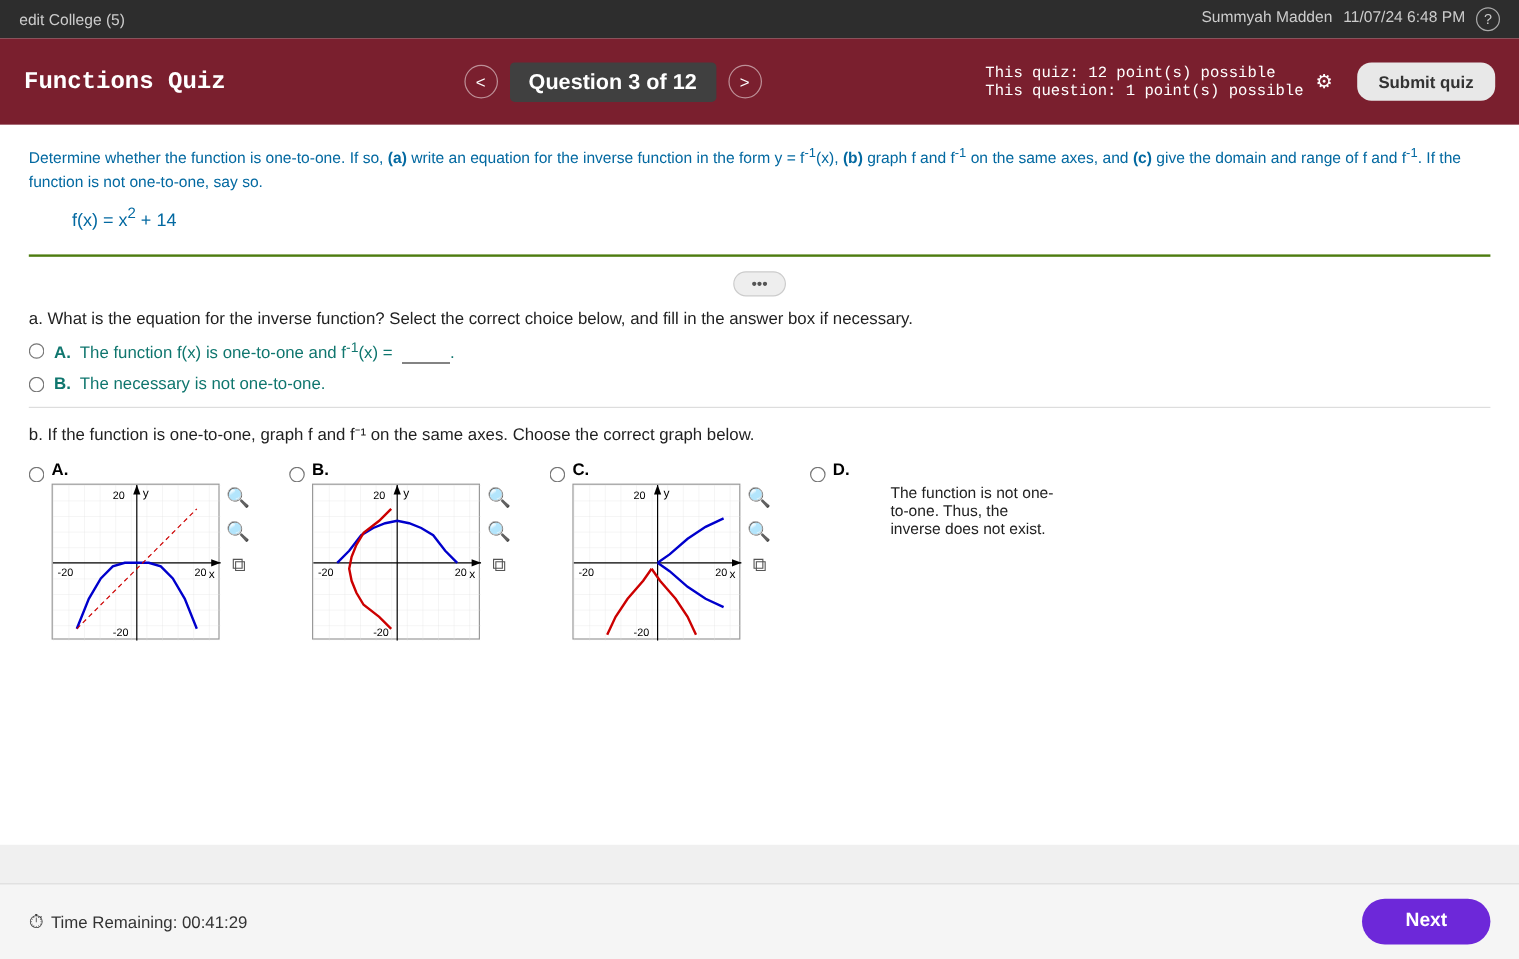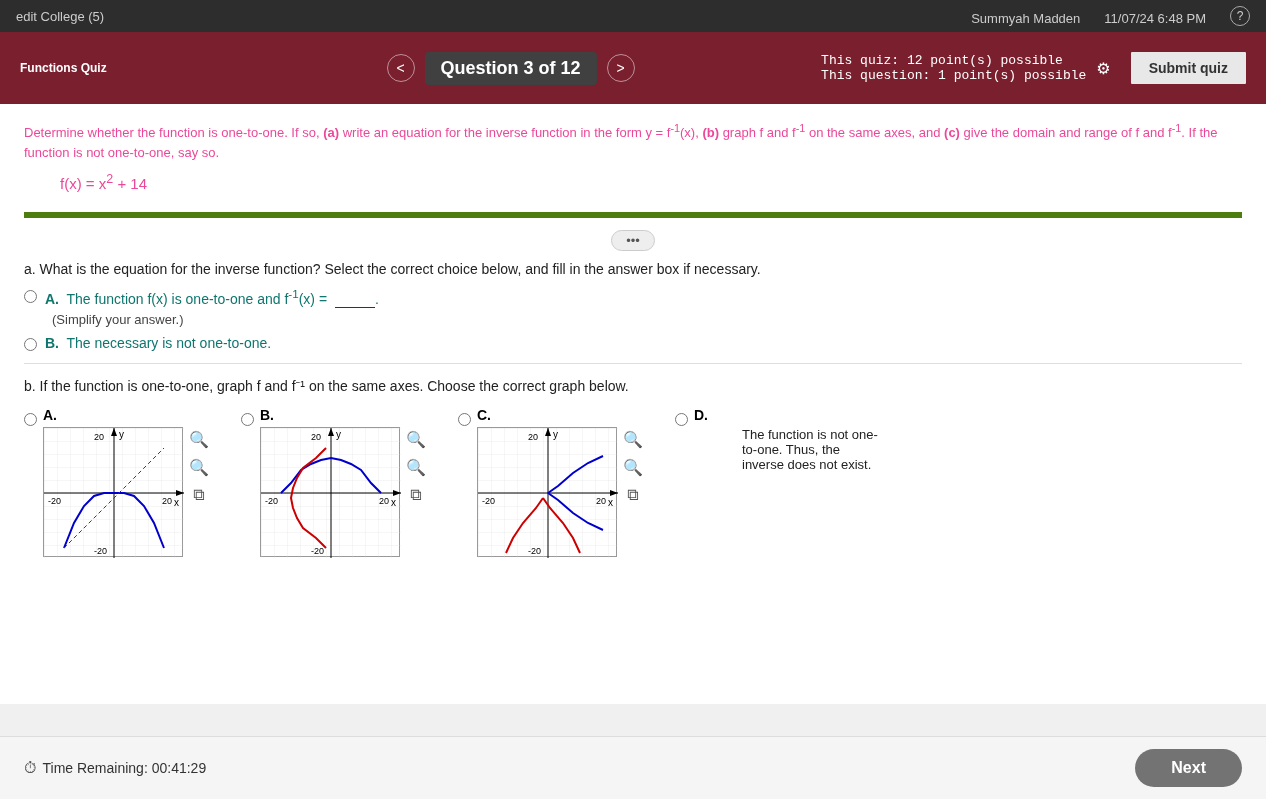--- a/index.html
+++ b/index.html
@@ -10,22 +10,22 @@
       background: #2d2d2d;
       color: #ccc;
       padding: 6px 16px;
       display: flex;
       justify-content: space-between;
       align-items: center;
       font-size: 13px;
     }
     .top-bar-right {
       display: flex;
-      align-items: flex-end;
-      gap: 24px;
+      align-items: flex-start;
+      gap: 9px;
     }
     .help-btn {
       background: none;
       border: 1px solid #aaa;
       border-radius: 50%;
       width: 20px;
       height: 20px;
       color: #ccc;
       cursor: pointer;
       font-size: 12px;
@@ -35,23 +35,24 @@
     
     .header-bar {
       background: #7a1f2e;
       color: white;
       display: flex;
       align-items: center;
       padding: 10px 20px;
       min-height: 72px;
     }
     .quiz-title {
-      font-size: 12px;
+      font-size: 20px;
       font-weight: bold;
       min-width: 180px;
+      font-family: Liberation Mono, monospace;
     }
     .question-nav {
       display: flex;
       align-items: center;
       gap: 10px;
       flex: 1;
       justify-content: center;
     }
     .nav-btn {
       background: none;
@@ -73,21 +74,21 @@
     }
     .quiz-info {
       font-size: 13px;
       min-width: 220px;
       font-family: Liberation Mono, monospace;
     }
     .submit-quiz-btn {
       background: #e8e8e8;
       color: #333;
       border: none;
-      border-radius: 1px;
+      border-radius: 12px;
       padding: 8px 18px;
       cursor: pointer;
       font-size: 14px;
       font-weight: bold;
       margin-left: 20px;
     }
     .settings-icon {
       margin-left: 10px;
       color: white;
       font-size: 16px;
@@ -98,22 +99,22 @@
     .main-content {
       background: white;
       margin: 0;
       padding: 16px 24px;
       min-height: 600px;
     }
 
     .instructions {
       font-size: 13px;
       line-height: 1.5;
-      color: #ec4899;
-      border-bottom: 6px solid #4d7c0f;
+      color: #0369a1;
+      border-bottom: 2px solid #4d7c0f;
       padding-bottom: 10px;
       margin-bottom: 12px;
     }
     .function-def {
       font-size: 15px;
       margin: 8px 0 6px 36px;
     }
 
     .expand-btn {
       display: flex;
@@ -248,21 +249,21 @@
       display: flex;
       align-items: center;
       gap: 6px;
       font-size: 14px;
       color: #333;
     }
     .clock-icon {
       font-size: 16px;
     }
     .next-btn {
-      background: #737373;
+      background: #6d28d9;
       color: white;
       border: none;
       border-radius: 20px;
       padding: 10px 36px;
       font-size: 16px;
       font-weight: bold;
       cursor: pointer;
     }
   </style>
 </head>
@@ -310,21 +311,20 @@
   <div class="part-label">
     <span>a. What is the equation for the inverse function? Select the correct choice below, and fill in the answer box if necessary.</span>
   </div>
 
   <div class="radio-option">
     <input type="radio" name="part_a" id="optA" style="">
     <label for="optA" class="option-text">
       <strong>A.</strong>&nbsp; The function f(x) is one-to-one and f<sup>-1</sup>(x) = <span class="answer-box">&nbsp;</span>.
     </label>
   </div>
-  <div class="simplify-note">(Simplify your answer.)</div>
 
   <div class="radio-option">
     <input type="radio" name="part_a" id="optB" style="">
     <label for="optB" class="option-text">
       <strong>B.</strong>&nbsp; <span>The necessary is not one-to-one.</span>
     </label>
   </div>
 
   <hr class="divider">
 

